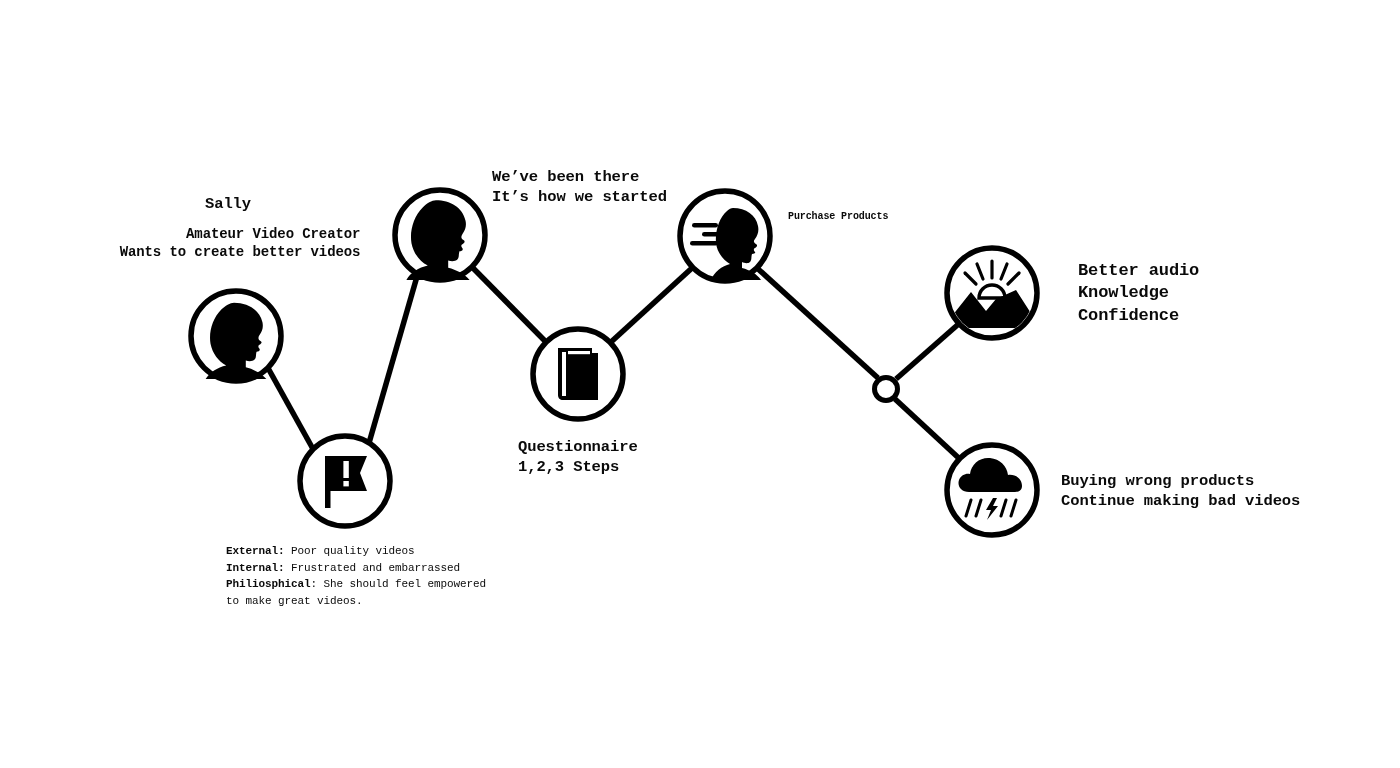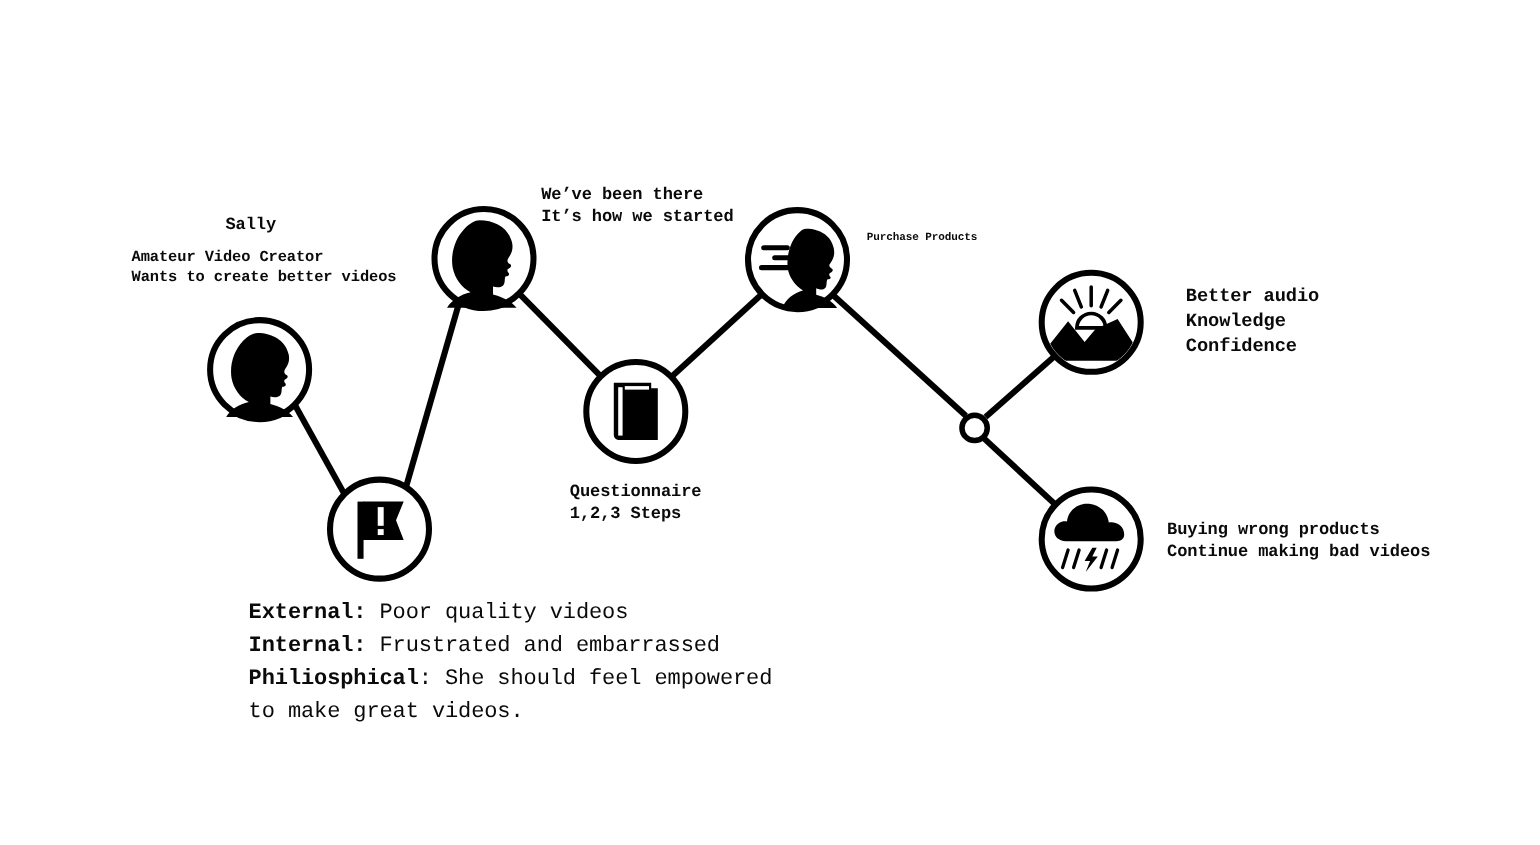--- a/index.html
+++ b/index.html
@@ -29,21 +29,21 @@
   }
   .lbl {
     position: absolute;
     font-family: Liberation Mono, monospace;
     font-weight: bold;
     color: #0a0a0a;
     line-height: 1.32;
     white-space: pre;
     letter-spacing: -0.1px;
   }
-  .lbl-center { text-align: left; }
+  .lbl-center { text-align: right; }
   .lbl-left { text-align: left; }
 
   
   #label-sally-name {
     left: 228px; top: 194px;
     transform: translateX(-50%);
     font-size: 15.5px;
   }
   #label-sally-role {
     left: 240px; top: 225px;
@@ -65,21 +65,21 @@
   #label-success {
     left: 1078px; top: 260px;
     font-size: 17px;
   }
   #label-failure {
     left: 1061px; top: 471px;
     font-size: 15.5px;
   }
   #label-problem {
     left: 226px; top: 543px;
-    font-size: 20px;
+    font-size: 11px;
     font-weight: normal;
     line-height: 1.5;
   }
   #label-problem .k { font-weight: bold; }
 </style>
 </head>
 <body>
 
 <div id="canvas">
 

